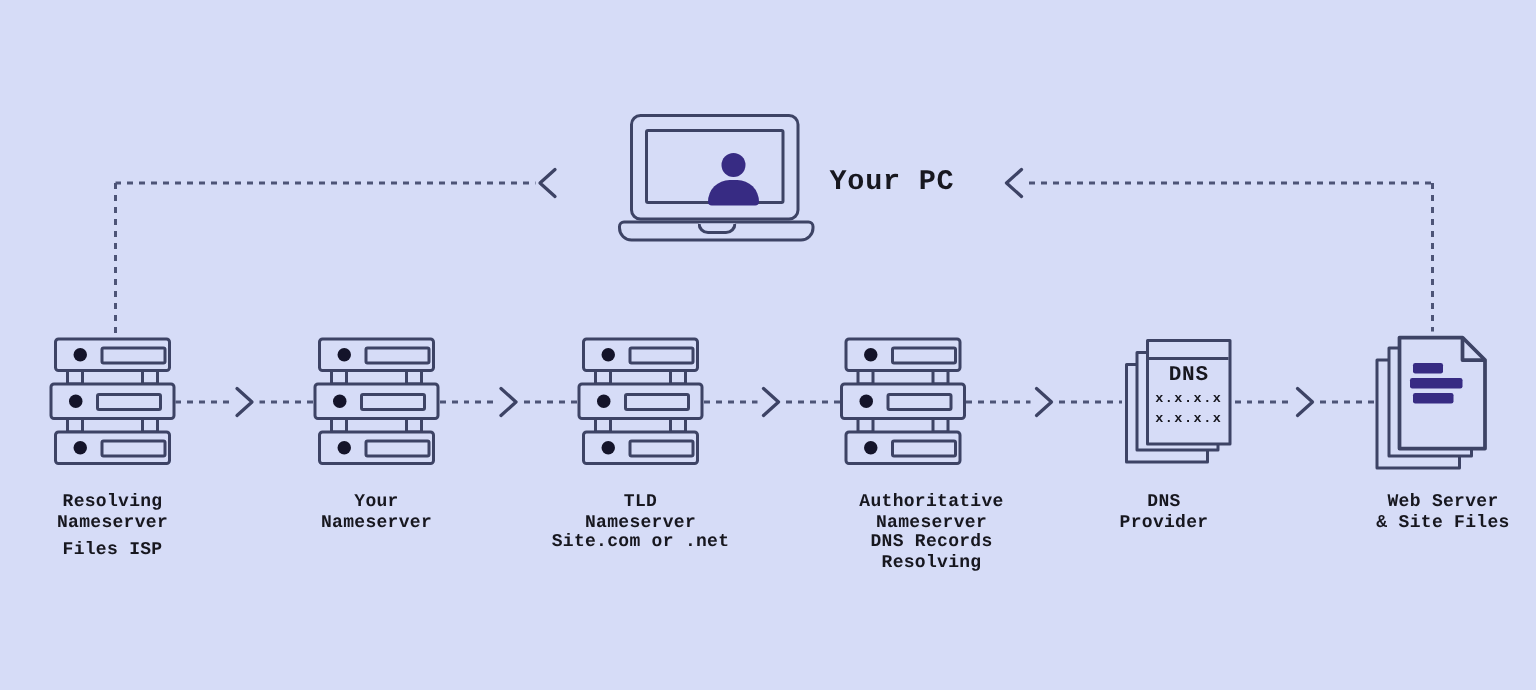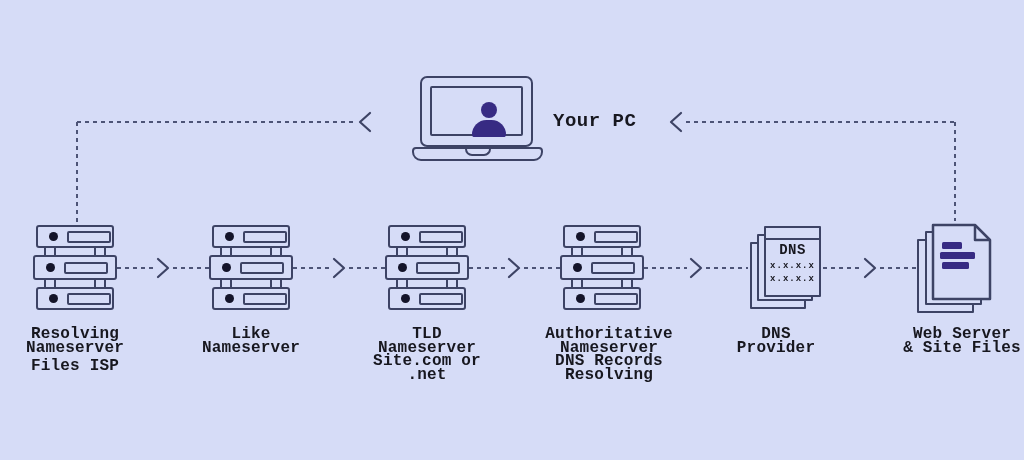--- a/index.html
+++ b/index.html
@@ -39,21 +39,21 @@
   .server-stack{position:absolute;top:225px;width:84px;}
   .unit{box-sizing:border-box;border:2px solid var(--stroke);border-radius:3px;background:var(--bg);display:flex;align-items:center;position:relative;z-index:1;}
   .unit.narrow{height:23px;width:78px;margin:0 auto;}
   .unit.mid{height:25px;width:84px;}
   .tabs{height:7px;display:flex;justify-content:space-between;padding:0 11px;position:relative;z-index:0;}
   .tab{width:12px;height:11px;margin-top:-2px;margin-bottom:-2px;border:2px solid var(--stroke);box-sizing:border-box;background:var(--bg);}
   .led{width:9px;height:9px;border-radius:50%;background:#14142a;margin-left:11px;flex:0 0 auto;}
   .slot{width:44px;height:12px;border:2px solid var(--stroke);border-radius:2px;box-sizing:border-box;margin-left:9px;flex:0 0 auto;}
 
   
-  .node-label{position:absolute;top:328px;width:130px;text-align:center;font-size:16px;line-height:13.5px;font-weight:bold;color:var(--text);letter-spacing:0.2px;}
+  .node-label{position:absolute;top:328px;width:130px;text-align:center;font-size:12px;line-height:13.5px;font-weight:bold;color:var(--text);letter-spacing:0.2px;}
   .node-label .sub{margin-top:5px;}
 
   
   .page{position:absolute;box-sizing:border-box;border:2px solid var(--stroke);background:var(--bg);border-radius:1px;}
   .dns-group{position:absolute;left:750px;top:226px;width:74px;height:88px;}
   .dns-front{position:absolute;left:14px;top:0;width:57px;height:71px;border:2px solid var(--stroke);box-sizing:border-box;background:var(--bg);border-radius:1px;}
   .dns-band{height:10px;border-bottom:2px solid var(--stroke);}
   .dns-title{text-align:center;font-size:14px;font-weight:bold;color:var(--text);letter-spacing:0.5px;margin-top:2px;}
   .dns-x{text-align:center;font-size:9px;font-weight:bold;color:var(--text);letter-spacing:1px;line-height:13px;margin-top:2px;}
 
@@ -262,31 +262,31 @@
     </div>
   </div>
 
   <div class="node-label" style="left:10px;">
     <div>Resolving</div>
     <div>Nameserver</div>
     <div class="sub">Files ISP</div>
   </div>
 
   <div class="node-label" style="left:186px;">
-    <div>Like</div>
+    <div>Your</div>
     <div>Nameserver</div>
   </div>
 
   <div class="node-label" style="left:362px;">
     <div>TLD</div>
     <div>Nameserver</div>
     <div>Site.com or .net</div>
   </div>
 
-  <div class="node-label" style="left:544px;">
+  <div class="node-label" style="left:556px;">
     <div>Authoritative</div>
     <div>Nameserver</div>
     <div>DNS Records</div>
     <div>Resolving</div>
   </div>
 
   <div class="node-label" style="left:711px;">
     <div>DNS</div>
     <div>Provider</div>
   </div>

